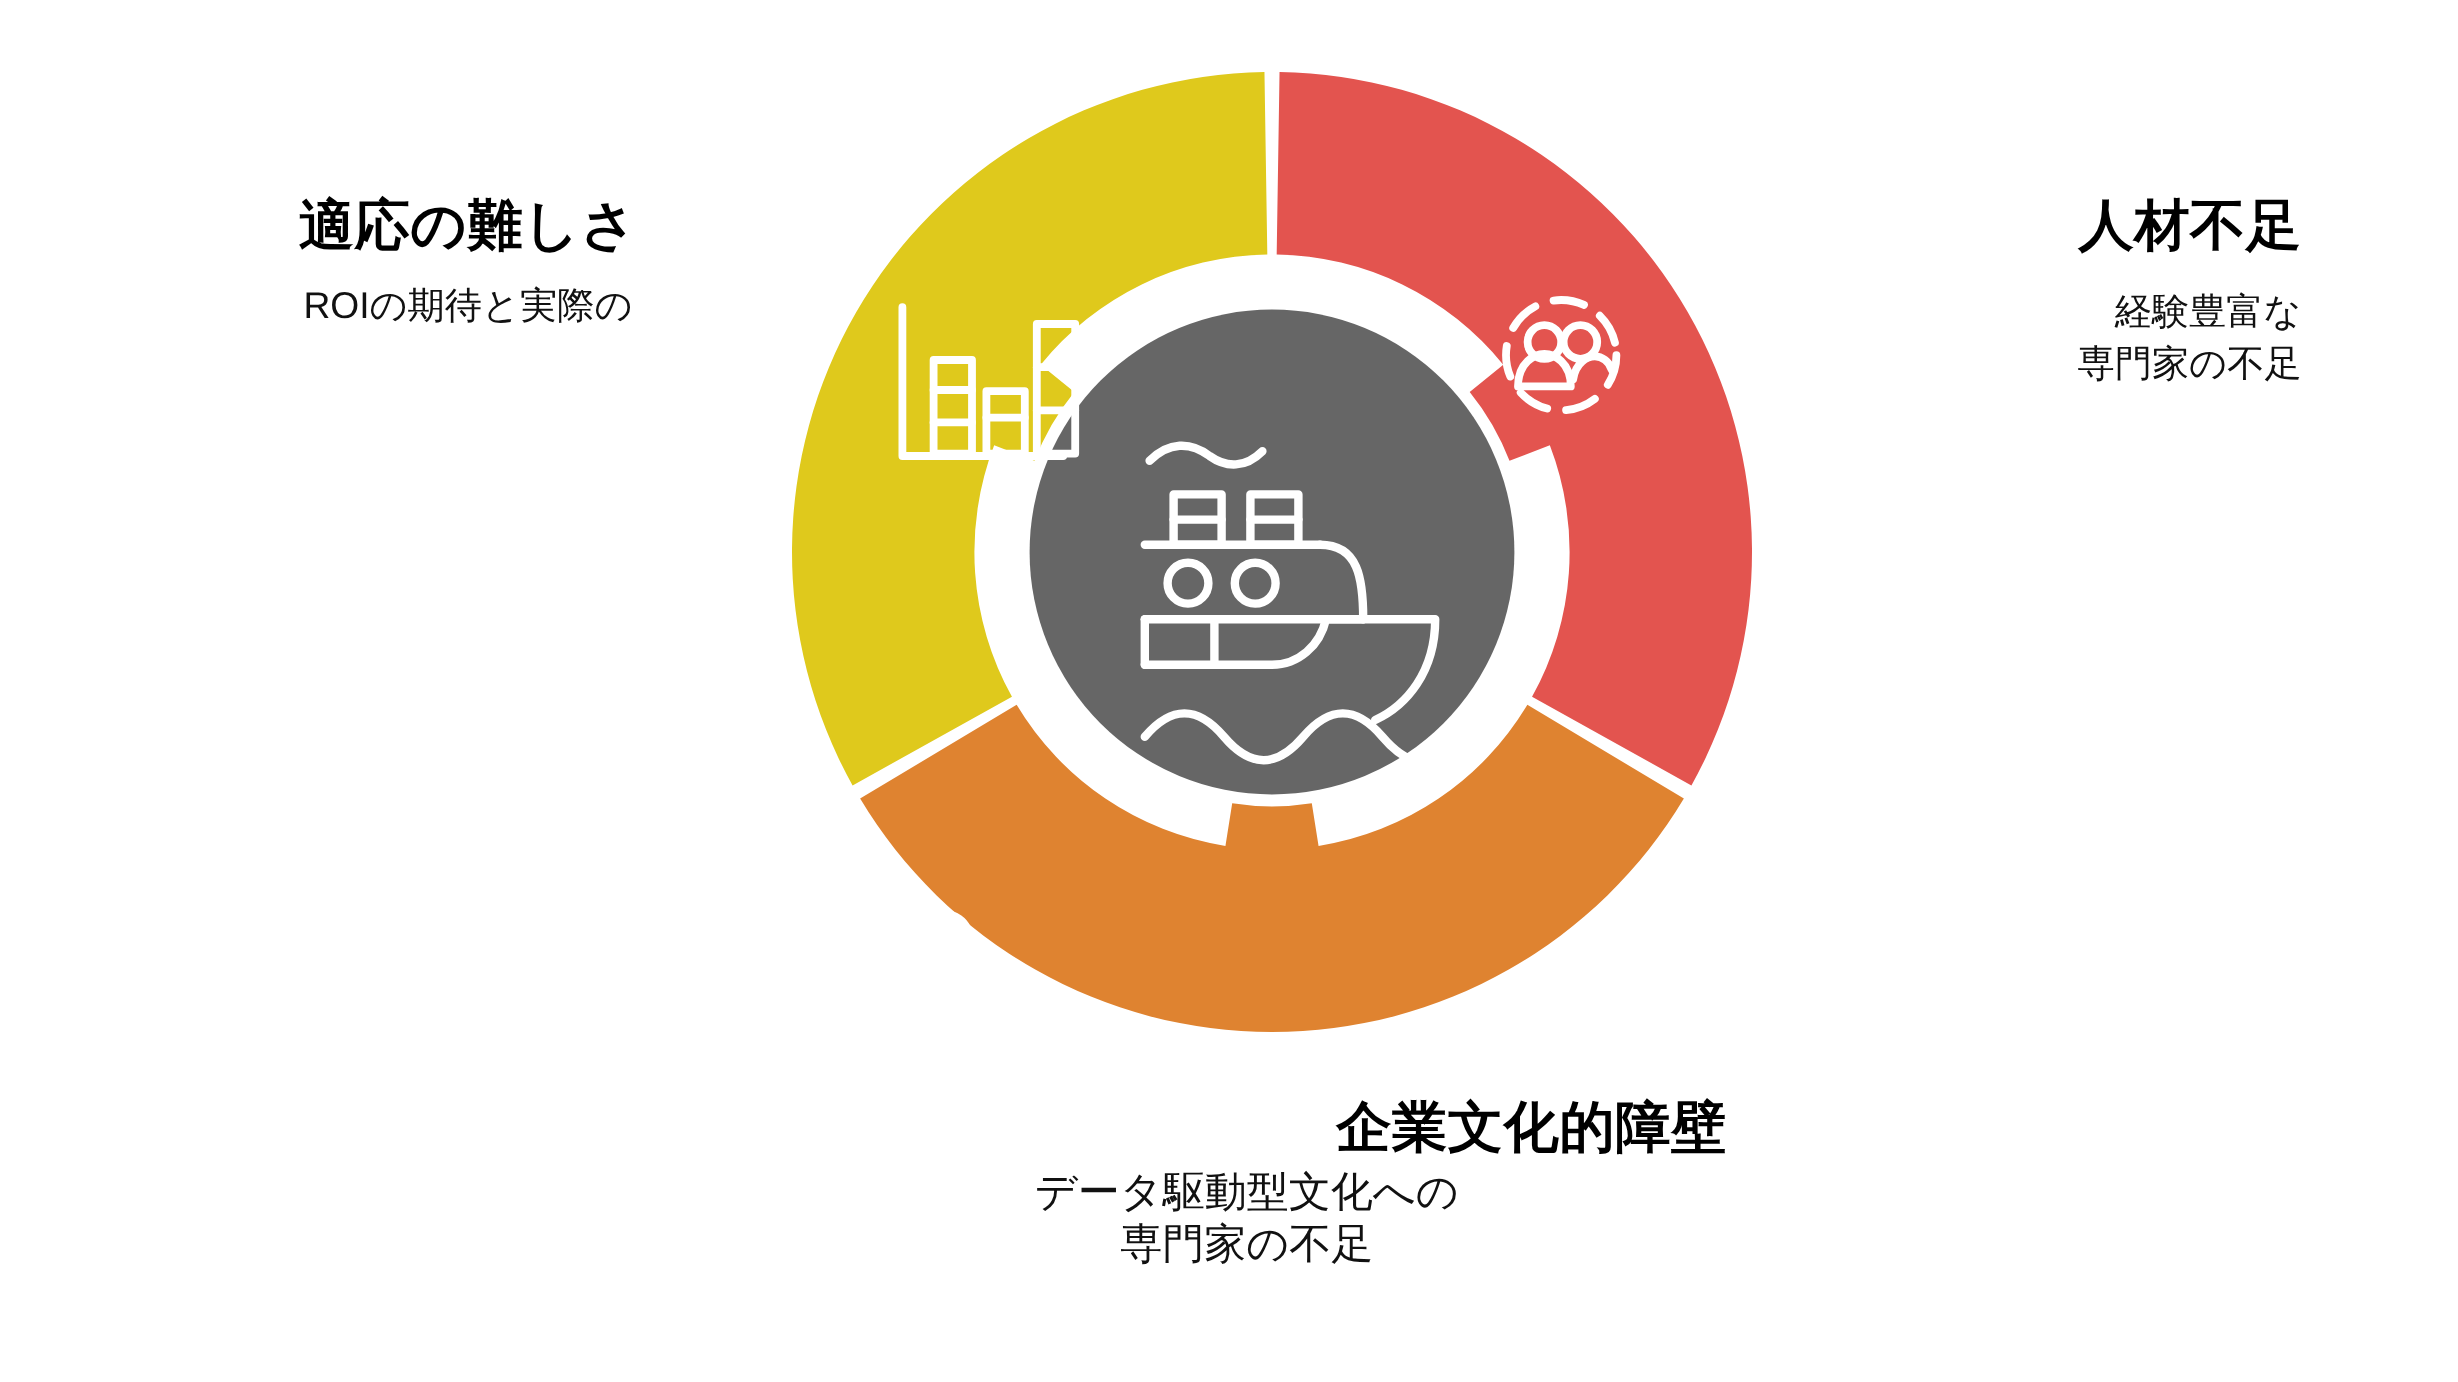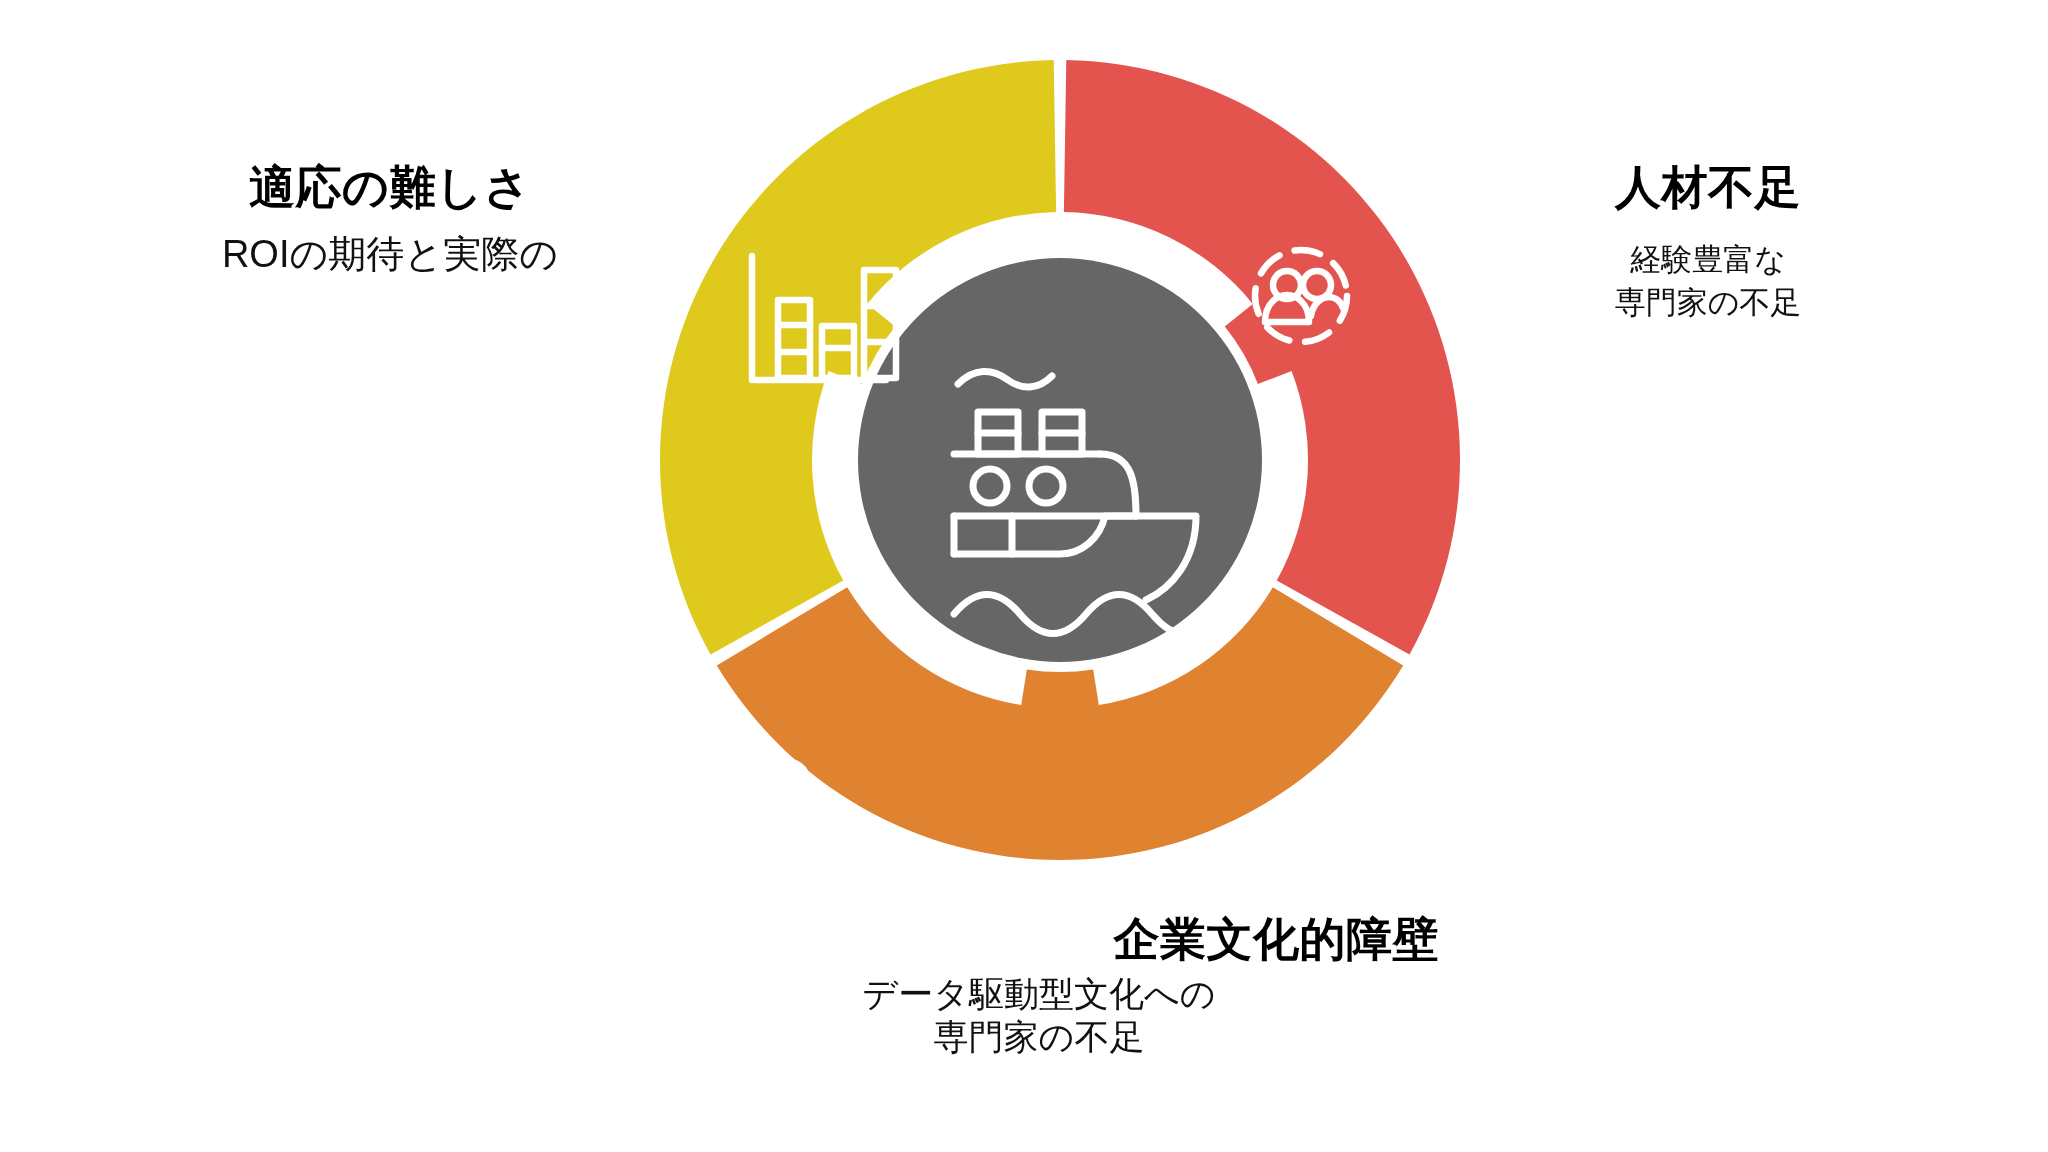--- a/index.html
+++ b/index.html
@@ -34,27 +34,27 @@
   }
   .label-desc .line{display:block;}
 
   
   #block-left{
     left:150px; top:158px;
     width:480px;
     text-align:center;
   }
   #block-left .label-title{font-size:46px;line-height:58px;}
-  #block-left .label-desc{font-size:38px;line-height:43px;margin-top:17px;}
+  #block-left .label-desc{font-size:31px;line-height:43px;margin-top:17px;}
 
   
   #block-right{
     right:130px; top:158px;
     width:420px;
-    text-align:center;
+    text-align:right;
   }
   #block-right .label-title{font-size:46px;line-height:58px;}
   #block-right .label-desc{font-size:31px;line-height:43px;margin-top:22px;}
 
   
   #block-bottom{
     left:639px; top:910px;
     width:800px;
     text-align:center;
   }

